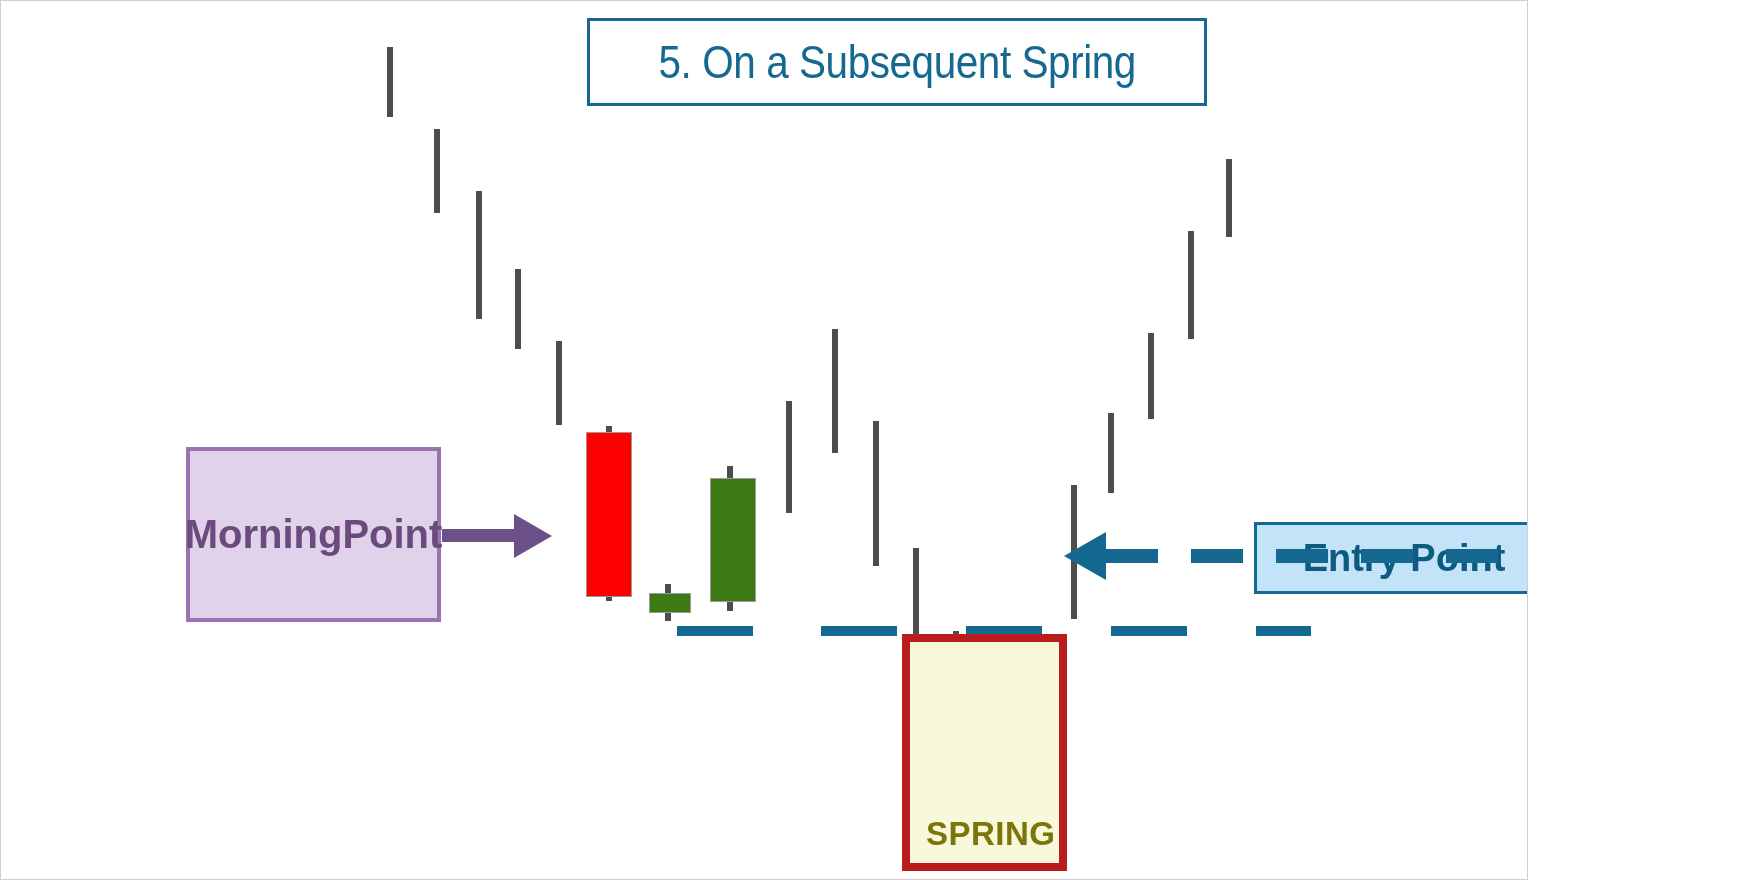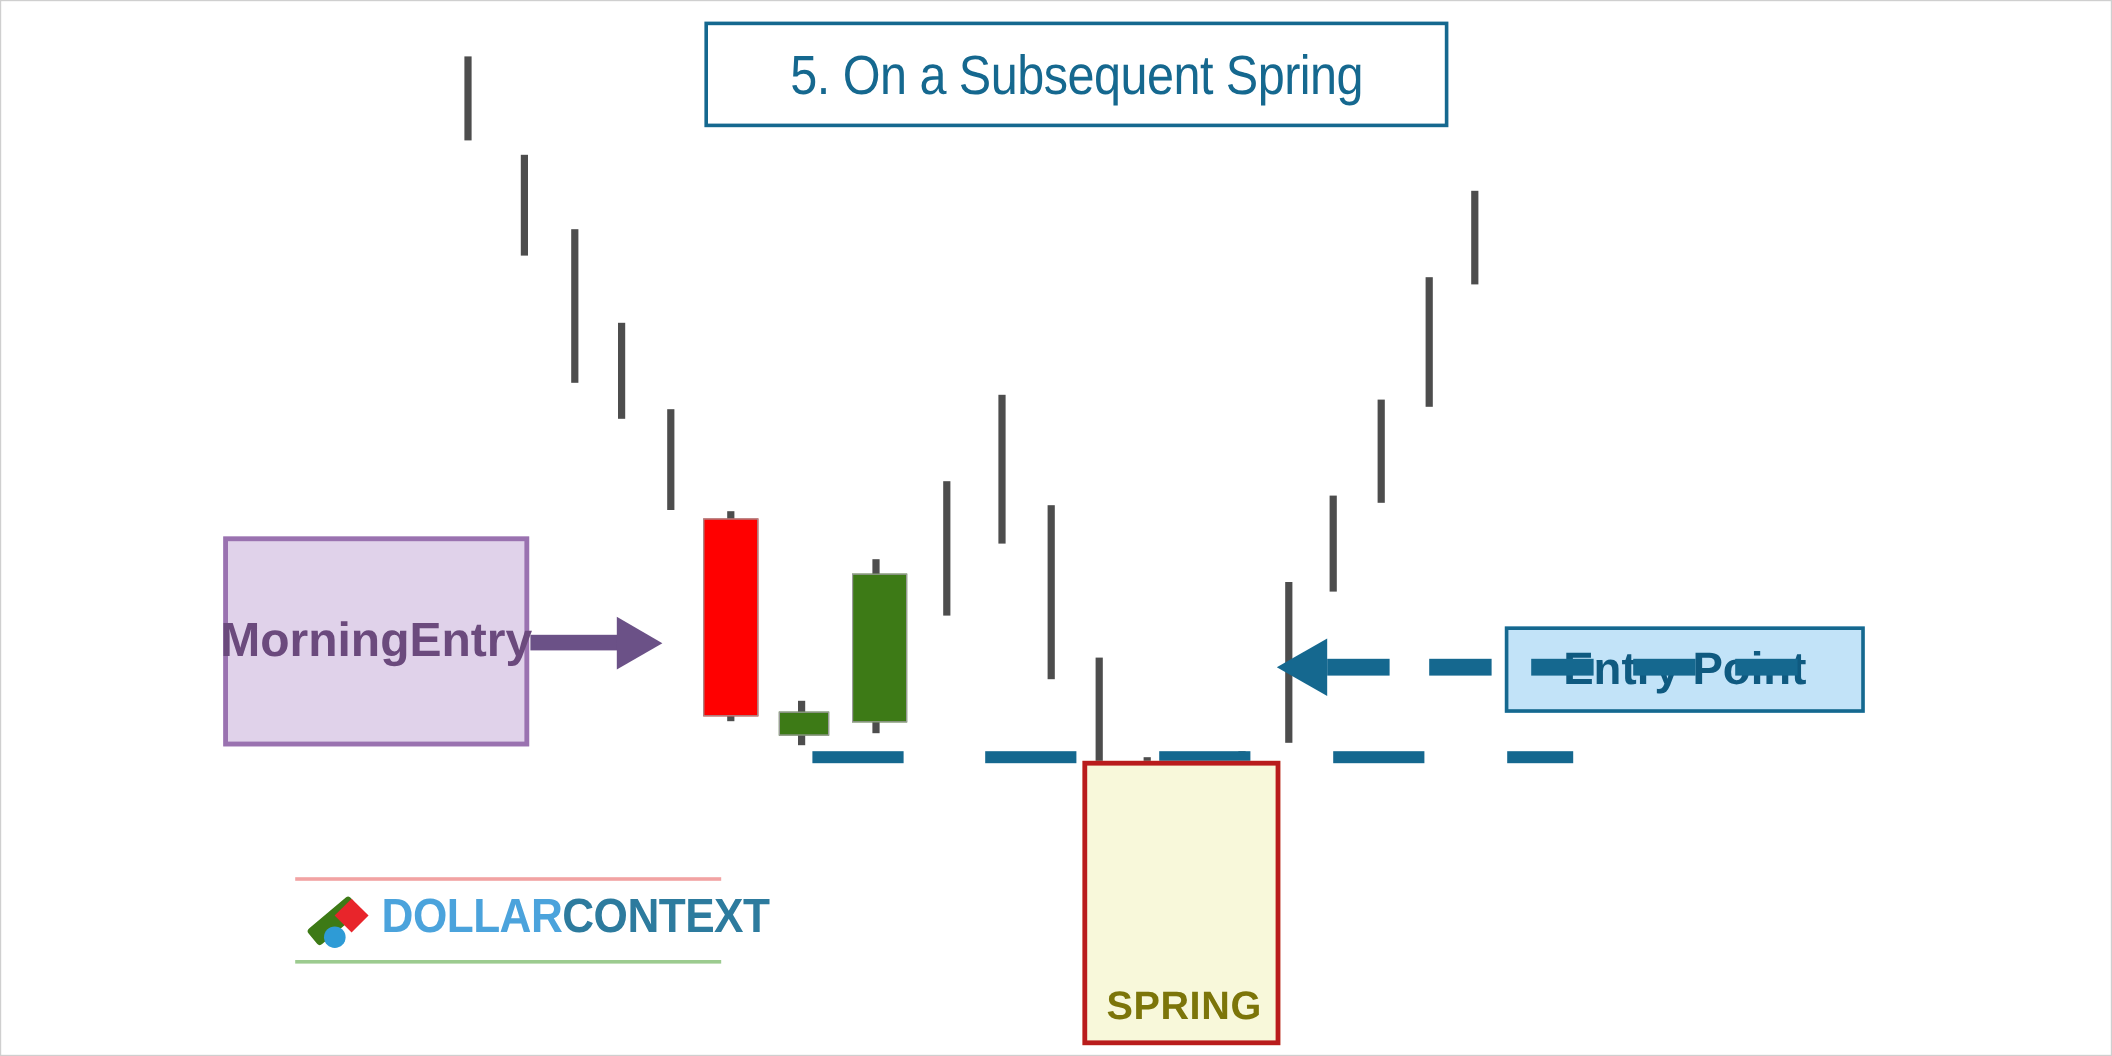--- a/index.html
+++ b/index.html
@@ -5,21 +5,21 @@
   html, body {
     margin: 0;
     padding: 0;
     background: #ffffff;
   }
   body {
     font-family: "Liberation Sans", sans-serif;
   }
   #stage {
     position: relative;
-    width: 1760px;
+    width: 1528px;
     height: 880px;
     background: #ffffff;
     overflow: hidden;
     border: 1px solid #cfcfcf;
     box-sizing: border-box;
     text-decoration: underline;
   }
   
   #title-box {
     position: absolute;
@@ -100,21 +100,21 @@
   }
   
   #spring-box {
     position: absolute;
     left: 901px;
     top: 633px;
     width: 165px;
     height: 237px;
     box-sizing: border-box;
     background: #F8F8DA;
-    border: 4px solid #b91c1c;
+    border: 8px solid #b91c1c;
   }
   #spring-label {
     position: absolute;
     left: 16px;
     bottom: 10px;
     color: #7C7509;
     font-size: 33px;
     font-weight: bold;
     letter-spacing: 0.5px;
   }
@@ -235,43 +235,31 @@
       <div class="dash" style="left: 1110px; top: 625px; width: 76px; background: rgb(21, 104, 143);"></div>
       <div class="dash" style="left: 1255px; top: 625px; width: 55px; background: rgb(21, 104, 143);"></div>
     </div>
 
   <div id="spring-box">
     <span id="spring-label">SPRING</span>
   </div>
 
   <div id="ms-box">
     <span>Morning</span>
-    <span>Entry</span>
+    <span>Point</span>
   </div>
   <div id="ms-arrow-shaft"></div>
   <div id="ms-arrow-head"></div>
 
   <div id="entry-box">
     <span>Entry Point</span>
   </div>
   <div id="entry-dashes">
       <div class="entry-dash" style="left: 1105px; width: 52px; background: rgb(21, 104, 143);"></div>
       <div class="entry-dash" style="left: 1190px; width: 52px; background: rgb(21, 104, 143);"></div>
       <div class="entry-dash" style="left: 1275px; width: 52px; background: rgb(21, 104, 143);"></div>
       <div class="entry-dash" style="left: 1360px; width: 52px; background: rgb(21, 104, 143);"></div>
       <div class="entry-dash" style="left: 1445px; width: 52px; background: rgb(21, 104, 143);"></div>
     </div>
   <div id="entry-arrow-head"></div>
 
-  <div id="logo">
-    <div id="logo-rule-top"></div>
-    <svg id="logo-mark" viewBox="0 0 60 46">
-      <rect x="4" y="14" width="46" height="17" rx="3" transform="rotate(-40 27 22)" fill="#3D7A16"></rect>
-      <rect x="32" y="8" width="20" height="20" transform="rotate(45 42 18)" fill="#E8252B"></rect>
-      <circle cx="28" cy="36" r="9" fill="#2E9BD6"></circle>
-    </svg>
-    <div id="logo-text">
-      <span class="logo-a">DOLLAR</span><span class="logo-b">CONTEXT</span>
-    </div>
-    <div id="logo-rule-bottom"></div>
-  </div>
 
 </div>
 
 </body></html>

